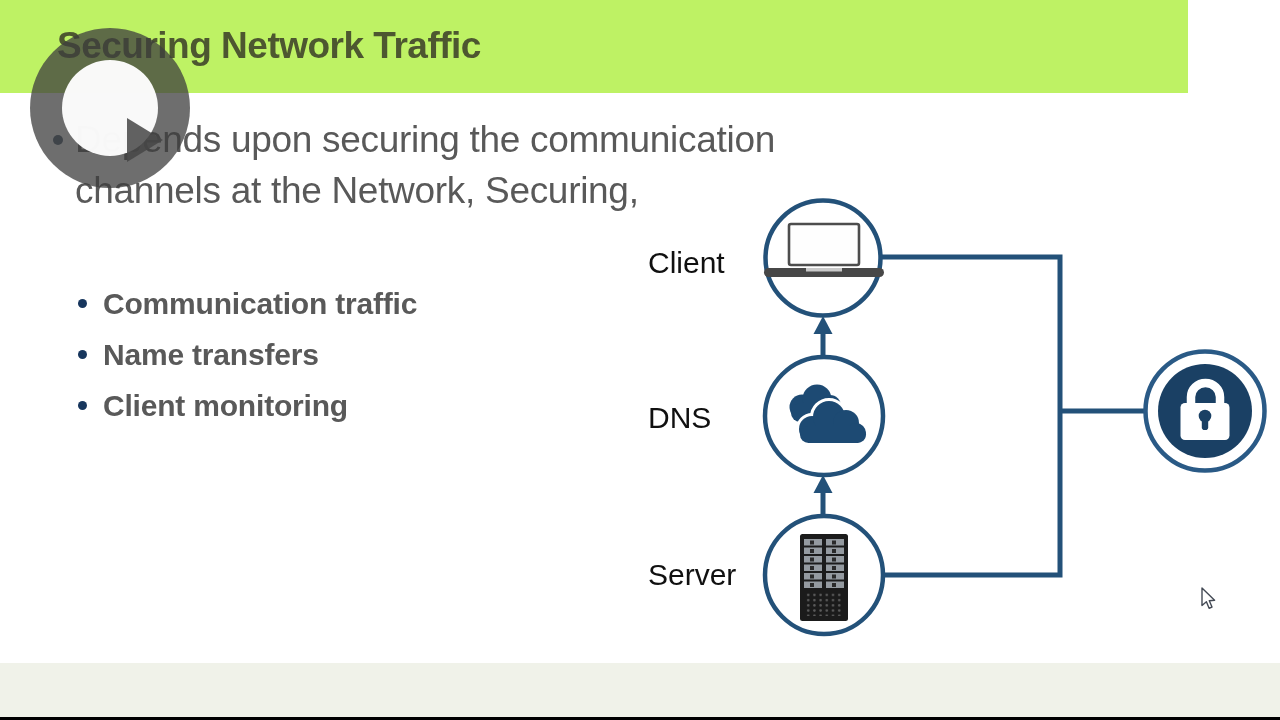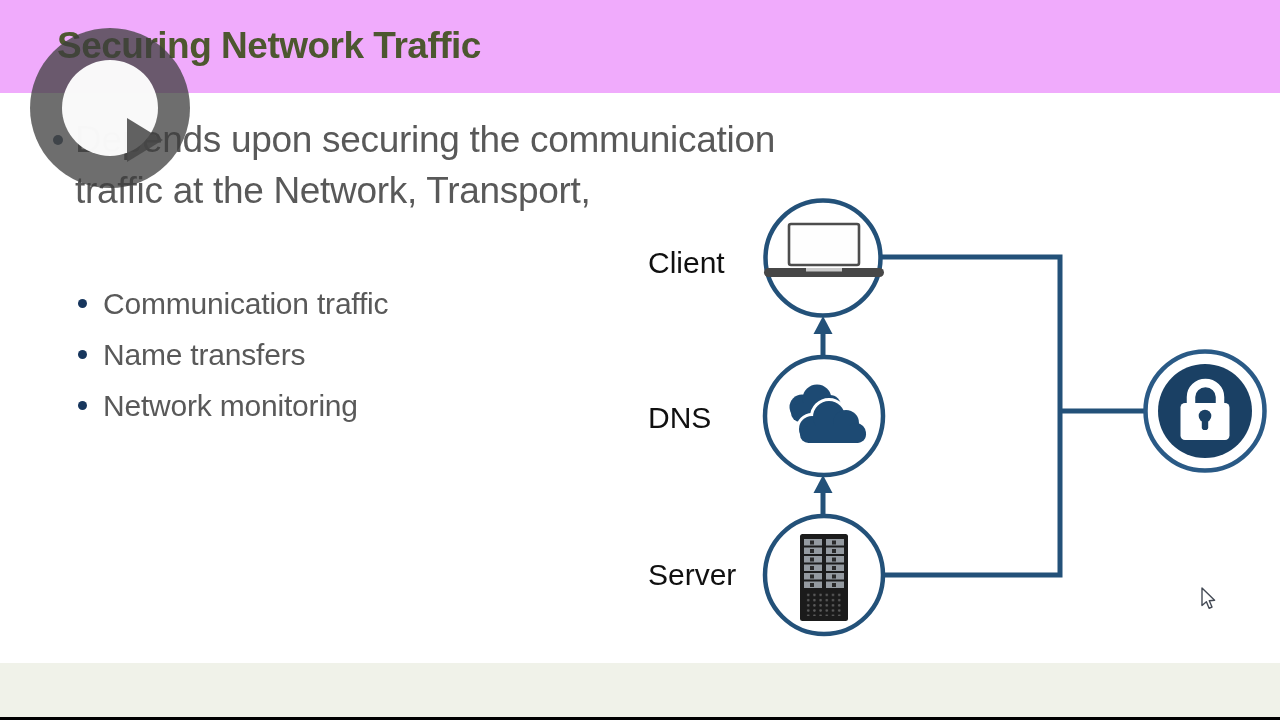--- a/index.html
+++ b/index.html
@@ -11,22 +11,22 @@
     width: 1280px;
     height: 720px;
     background: #ffffff;
     overflow: hidden;
   }
 
   
   .header {
     position: absolute;
     left: 0; top: 0;
-    width: 1280px; height: 93px;
-    background: #f0abfc;
+    width: 1188px; height: 93px;
+    background: #bef264;
   }
   .slide-title {
     position: absolute;
     left: 57px; top: 25px;
     font-size: 37px;
     font-weight: 700;
     letter-spacing: -0.5px;
     color: #4d5730;
     white-space: nowrap;
   }
@@ -102,20 +102,21 @@
     width: 9px; height: 9px;
     border-radius: 50%;
     background: #17365d;
     margin-right: 16px;
     flex: 0 0 auto;
   }
   .sub-text {
     font-size: 30px;
     color: #595959;
     letter-spacing: -0.2px;
+    font-weight: bold;
   }
 
   
   .diagram {
     position: absolute;
     left: 600px; top: 170px;
     width: 680px; height: 490px;
   }
 
   
@@ -130,35 +131,35 @@
 
 <div class="stage">
 
   <div class="header">
     <div class="slide-title">Securing Network Traffic</div>
   </div>
 
   <div class="main-bullet-dot"></div>
   <div class="main-bullet">
     <span>Depends upon securing the communication</span>
-    <span>traffic at the Network, Transport,</span>
+    <span>channels at the Network, Securing,</span>
   </div>
 
   <div class="sub-list">
     <div class="sub-item">
       <div class="sub-dot"></div>
       <div class="sub-text">Communication traffic</div>
     </div>
     <div class="sub-item">
       <div class="sub-dot"></div>
       <div class="sub-text">Name transfers</div>
     </div>
     <div class="sub-item">
       <div class="sub-dot"></div>
-      <div class="sub-text">Network monitoring</div>
+      <div class="sub-text">Client monitoring</div>
     </div>
   </div>
 
   <svg class="diagram" viewBox="600 170 680 490">
     <defs>
       <pattern id="vent" width="6.2" height="5.2" patternUnits="userSpaceOnUse">
         <circle cx="2.2" cy="2.2" r="1.25" fill="#5c5c5c"></circle>
       </pattern>
     </defs>
 

